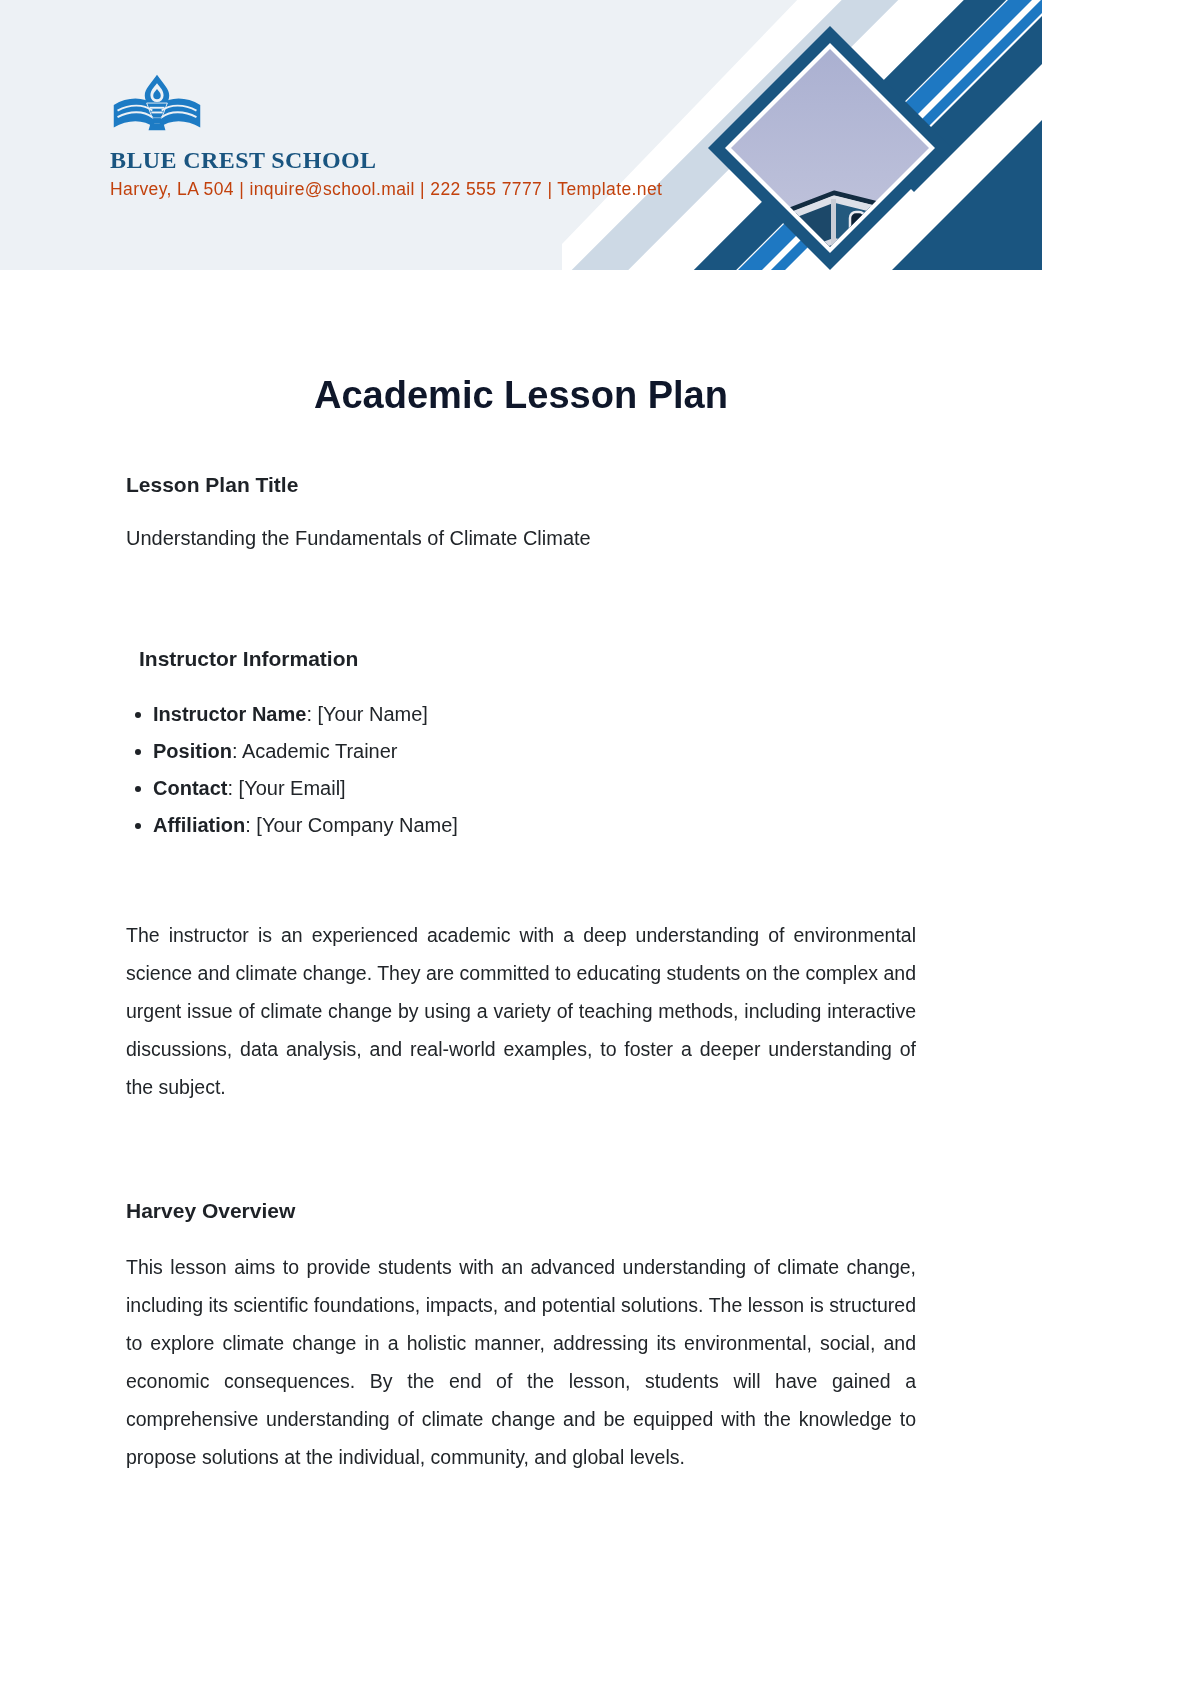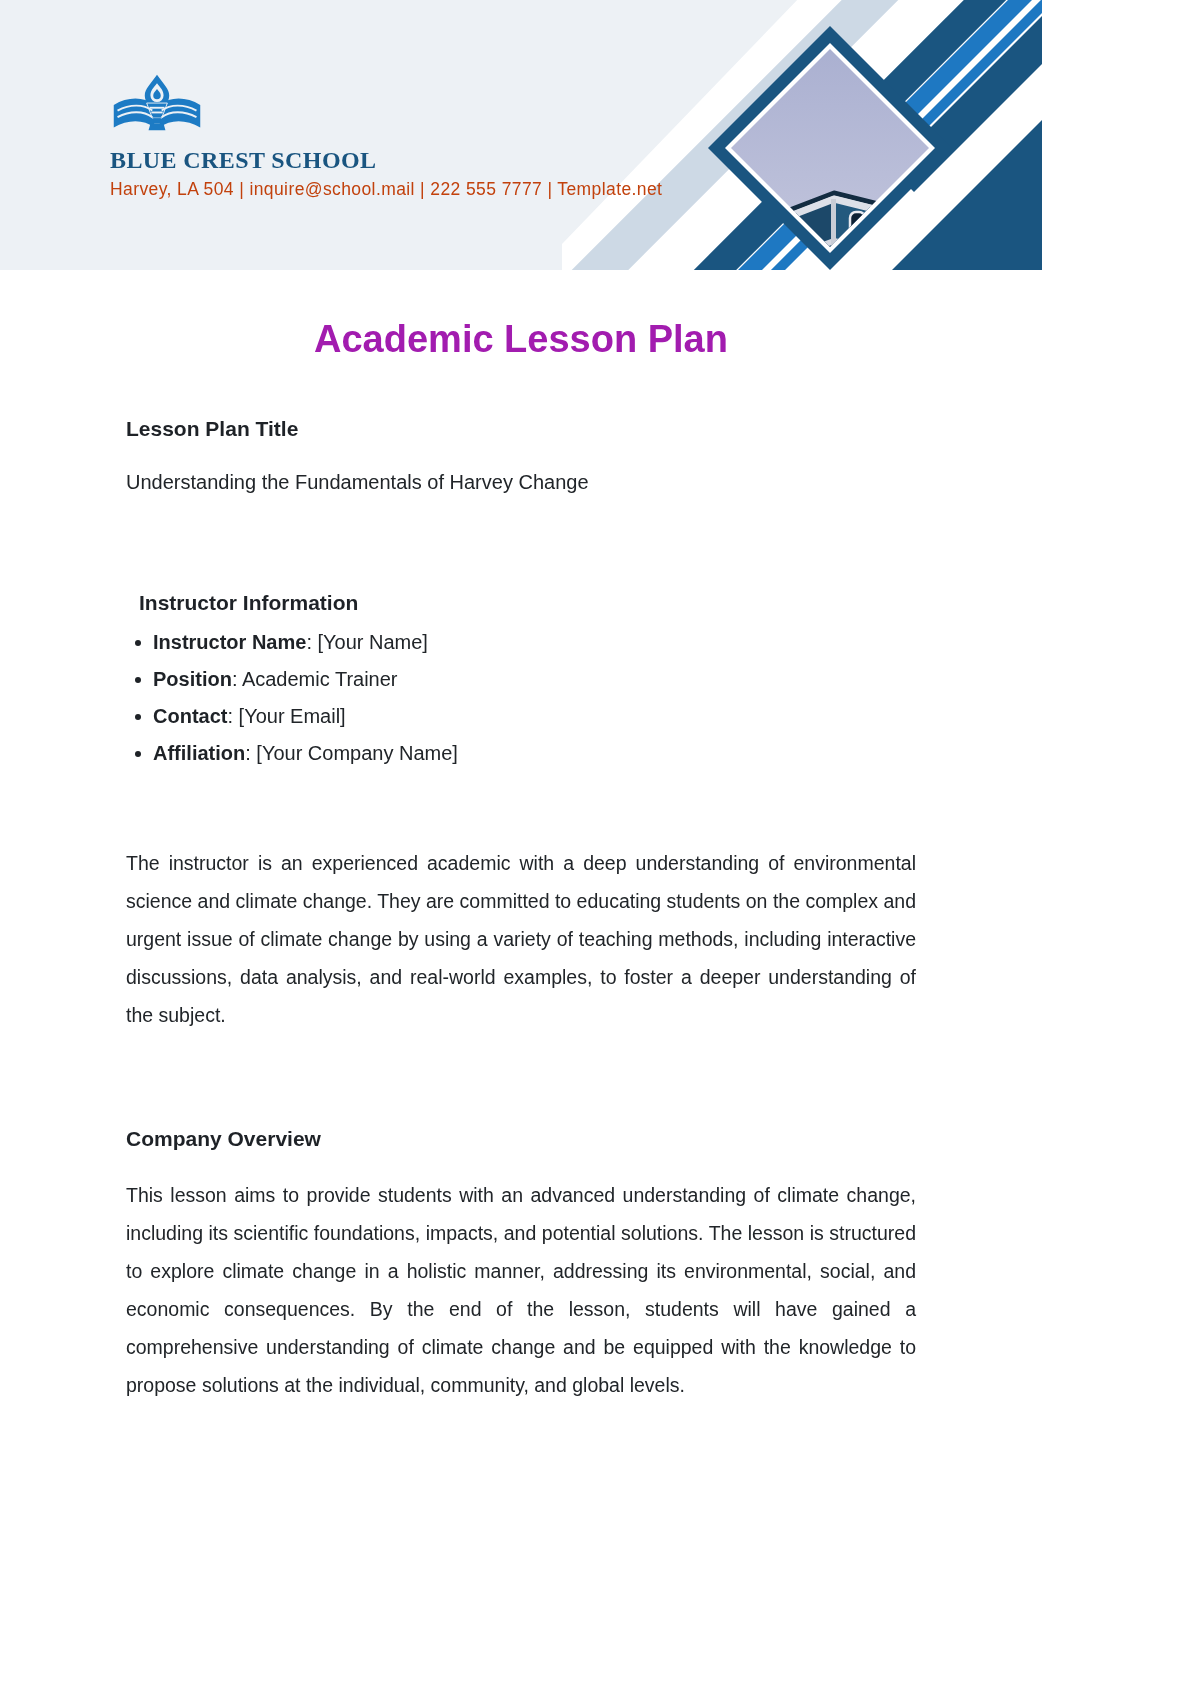--- a/index.html
+++ b/index.html
@@ -9,27 +9,27 @@
   
   .header{position:relative;height:270px;background:#EDF1F5;overflow:hidden;}
   .deco-svg{position:absolute;top:0;right:0;width:480px;height:270px;display:block;}
   .brand{position:absolute;left:110px;top:66px;}
   .logo{display:block;width:94px;height:76px;}
   .school-name{font-family:"Liberation Serif",serif;font-weight:700;font-size:24px;letter-spacing:.4px;color:#1A5580;margin-top:5px;white-space:nowrap;}
   .contact-line{font-size:17.5px;color:#c2410c;letter-spacing:.4px;margin-top:5px;white-space:nowrap;}
 
   
   .content{padding:0 126px;}
-  .doc-title{margin-top:46px;text-align:center;font-size:38px;line-height:46px;font-weight:700;color:#a21caf;}
+  .doc-title{margin-top:102px;text-align:center;font-size:38px;line-height:46px;font-weight:700;color:#0f172a;}
   .h2{font-size:21px;line-height:26px;font-weight:700;color:#1E2227;}
   .h2.lesson-title{margin-top:54px;}
   .h2.instructor{margin-top:94px;margin-left:13px;}
   .h2.overview{margin-top:92px;}
   .subtitle{margin-top:26px;font-size:20px;line-height:28px;color:#212529;}
-  .bullets{margin-top:8px;}
+  .bullets{margin-top:24px;}
   .bullet-row{position:relative;padding-left:27px;line-height:37px;font-size:20px;}
   .bullet-dot{position:absolute;left:9px;top:16px;width:6px;height:6px;border-radius:50%;background:#1E2227;}
   .bullet-row b{font-weight:700;color:#1E2227;}
   .para{margin-top:72px;font-size:19.5px;line-height:38px;text-align:justify;color:#212529;}
   .para.overview-para{margin-top:24px;}
 </style>
 </head>
 <body>
 
 <div class="page">
@@ -118,38 +118,38 @@
       <div class="school-name">BLUE CREST SCHOOL</div>
       <div class="contact-line">Harvey, LA 504 | inquire@school.mail | 222 555 7777 | Template.net</div>
     </div>
   </div>
 
   <div class="content">
 
     <div class="doc-title">Academic Lesson Plan</div>
 
     <div class="h2 lesson-title">Lesson Plan Title</div>
-    <div class="subtitle">Understanding the Fundamentals of Harvey Change</div>
+    <div class="subtitle">Understanding the Fundamentals of Climate Climate</div>
 
     <div class="h2 instructor">Instructor Information</div>
 
     <div class="bullets">
       <div class="bullet-row">
         <span class="bullet-dot"></span><b>Instructor Name</b><span>: </span><span>[Your Name]</span>
       </div>
       <div class="bullet-row">
         <span class="bullet-dot"></span><b>Position</b><span>: </span><span>Academic Trainer</span>
       </div>
       <div class="bullet-row">
         <span class="bullet-dot"></span><b>Contact</b><span>: </span><span>[Your Email]</span>
       </div>
       <div class="bullet-row">
         <span class="bullet-dot"></span><b>Affiliation</b><span>: </span><span>[Your Company Name]</span>
       </div>
     </div>
 
     <div class="para">The instructor is an experienced academic with a deep understanding of environmental science and climate change. They are committed to educating students on the complex and urgent issue of climate change by using a variety of teaching methods, including interactive discussions, data analysis, and real-world examples, to foster a deeper understanding of the subject.</div>
 
-    <div class="h2 overview">Company Overview</div>
+    <div class="h2 overview">Harvey Overview</div>
     <div class="para overview-para">This lesson aims to provide students with an advanced understanding of climate change, including its scientific foundations, impacts, and potential solutions. The lesson is structured to explore climate change in a holistic manner, addressing its environmental, social, and economic consequences. By the end of the lesson, students will have gained a comprehensive understanding of climate change and be equipped with the knowledge to propose solutions at the individual, community, and global levels.</div>
 
   </div>
 </div>
 
 </body></html>

